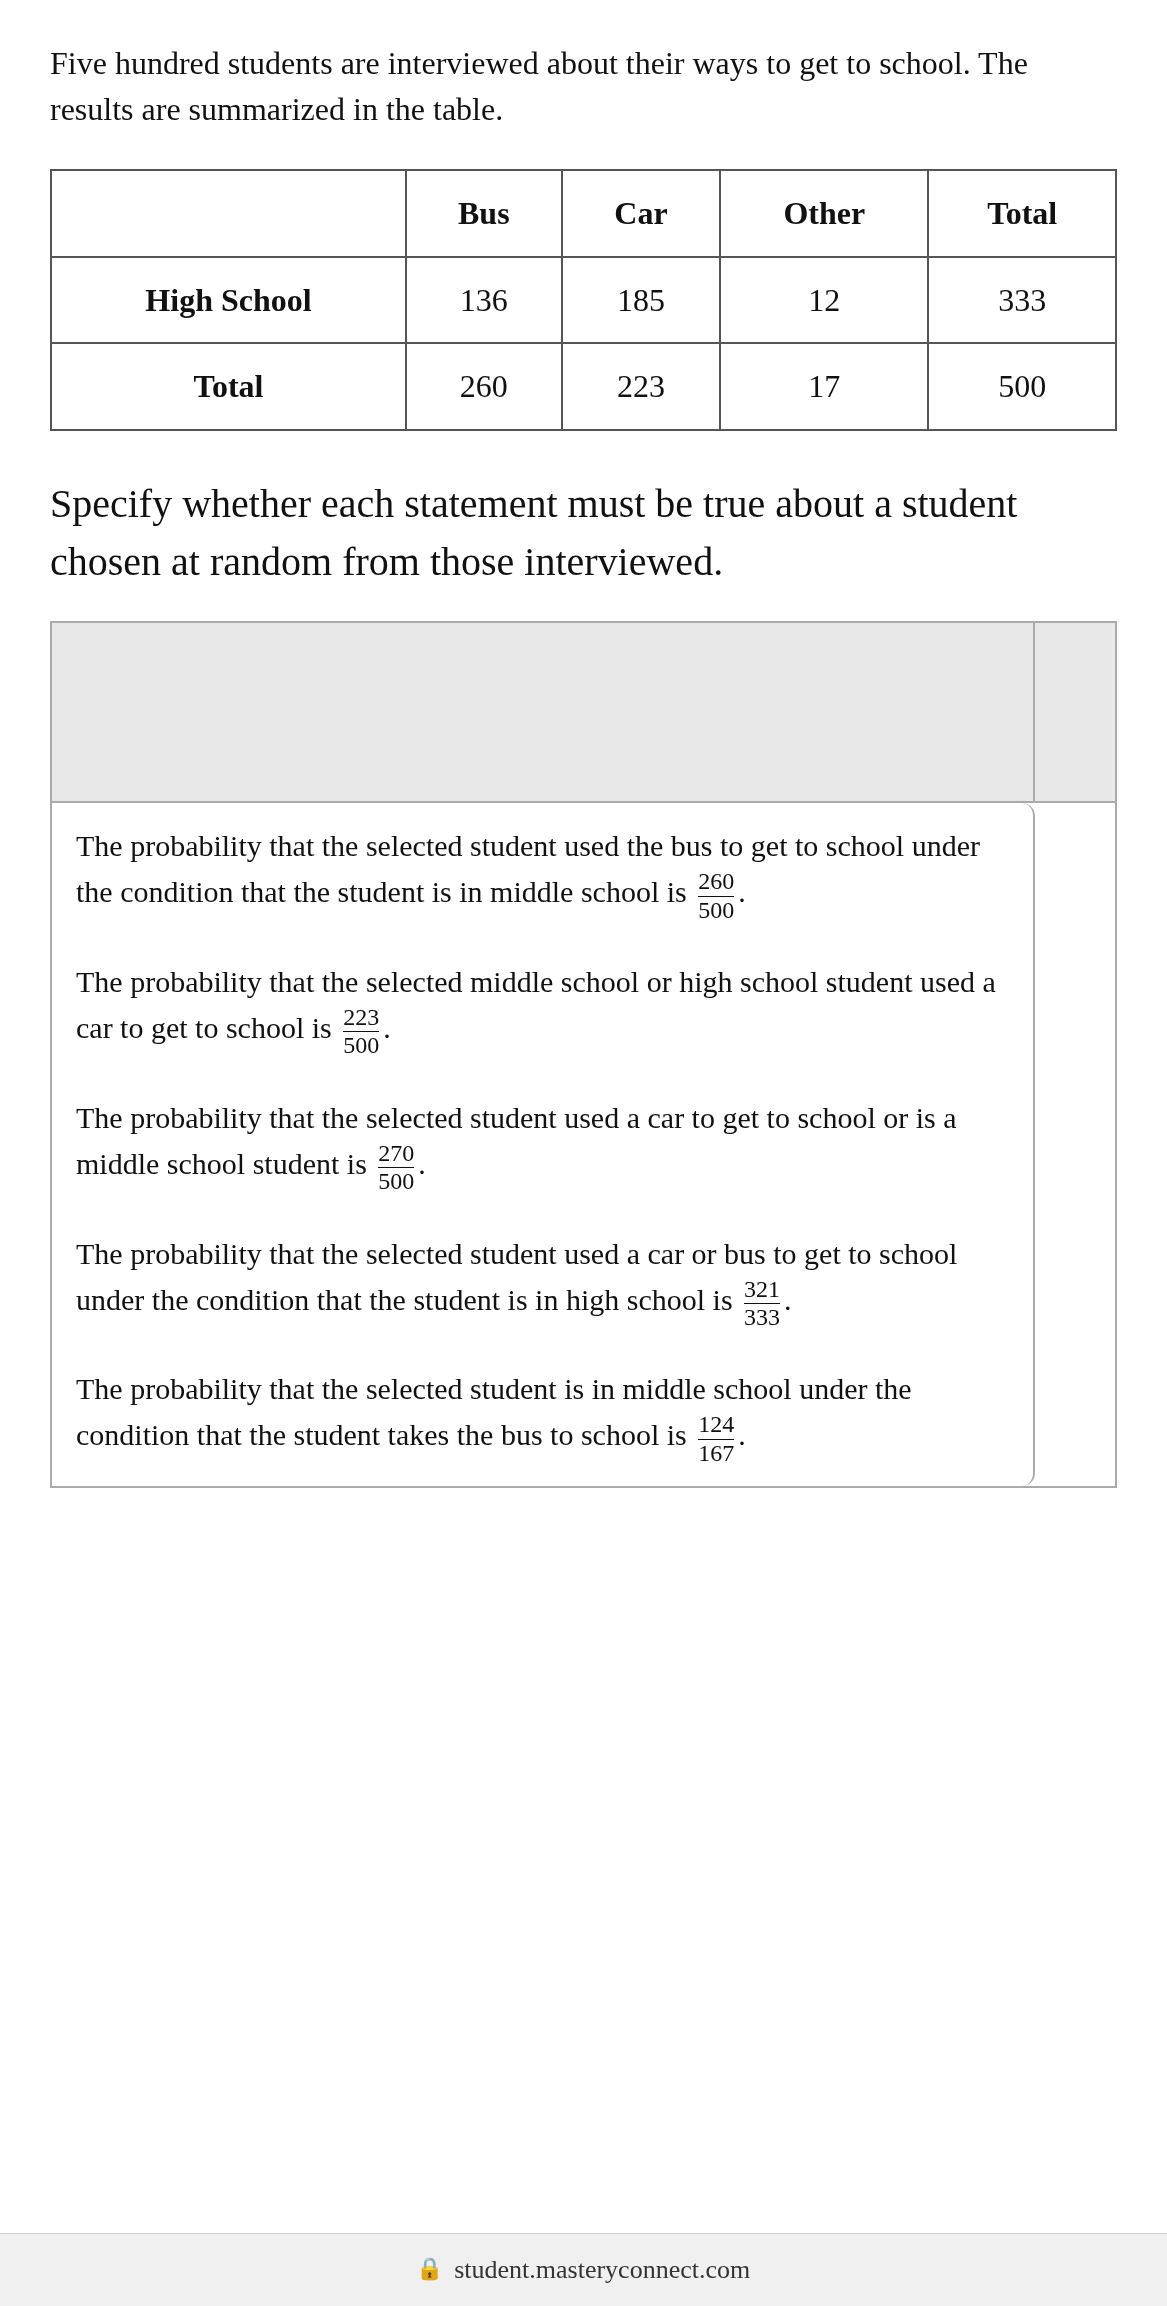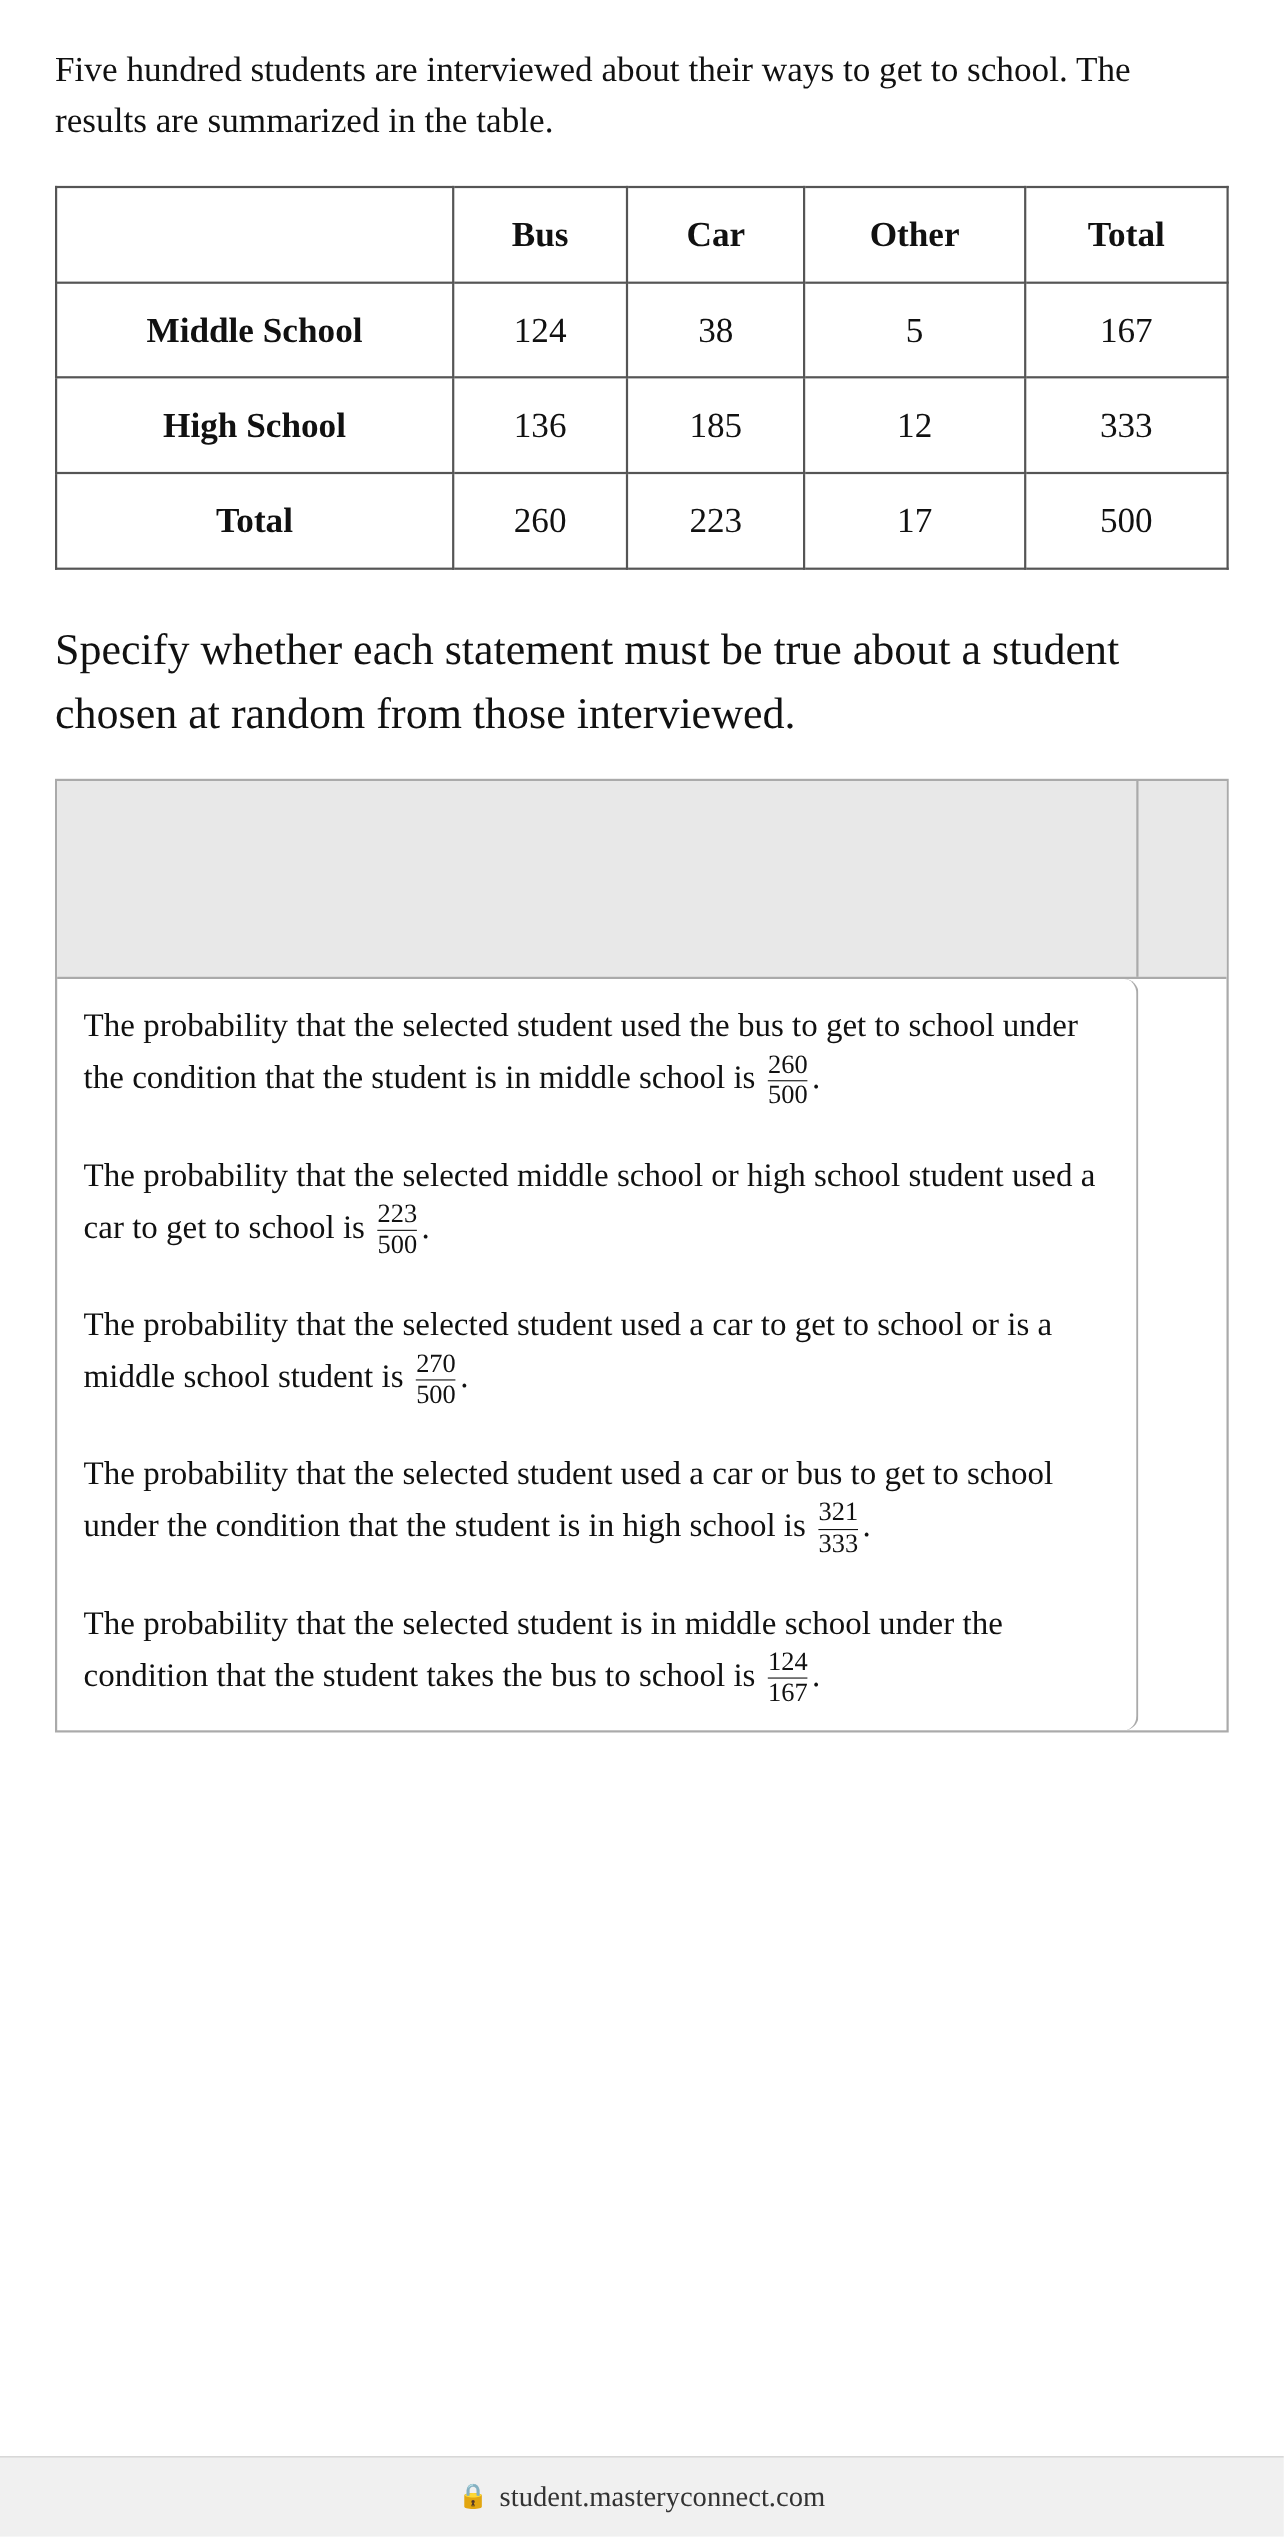--- a/index.html
+++ b/index.html
@@ -28,21 +28,21 @@
     .data-table {
       width: 100%;
       border-collapse: collapse;
       margin-bottom: 44px;
       font-size: 32px;
     }
 
     .data-table th,
     .data-table td {
       border: 2px solid #555;
-      padding: 20px 30px;
+      padding: 20px 18px;
       text-align: center;
     }
 
     .data-table th {
       font-weight: bold;
       background: #fff;
     }
 
     .data-table td.row-label {
       font-weight: bold;
@@ -158,27 +158,20 @@
   <thead>
     <tr>
       <th></th>
       <th>Bus</th>
       <th>Car</th>
       <th>Other</th>
       <th>Total</th>
     </tr>
   </thead>
   <tbody>
-    <tr>
-      <td class="row-label">Middle School</td>
-      <td class="value">124</td>
-      <td class="value">38</td>
-      <td class="value">5</td>
-      <td class="value">167</td>
-    </tr>
     <tr>
       <td class="row-label">High School</td>
       <td class="value">136</td>
       <td class="value">185</td>
       <td class="value">12</td>
       <td class="value">333</td>
     </tr>
     <tr>
       <td class="row-label">Total</td>
       <td class="value">260</td>

